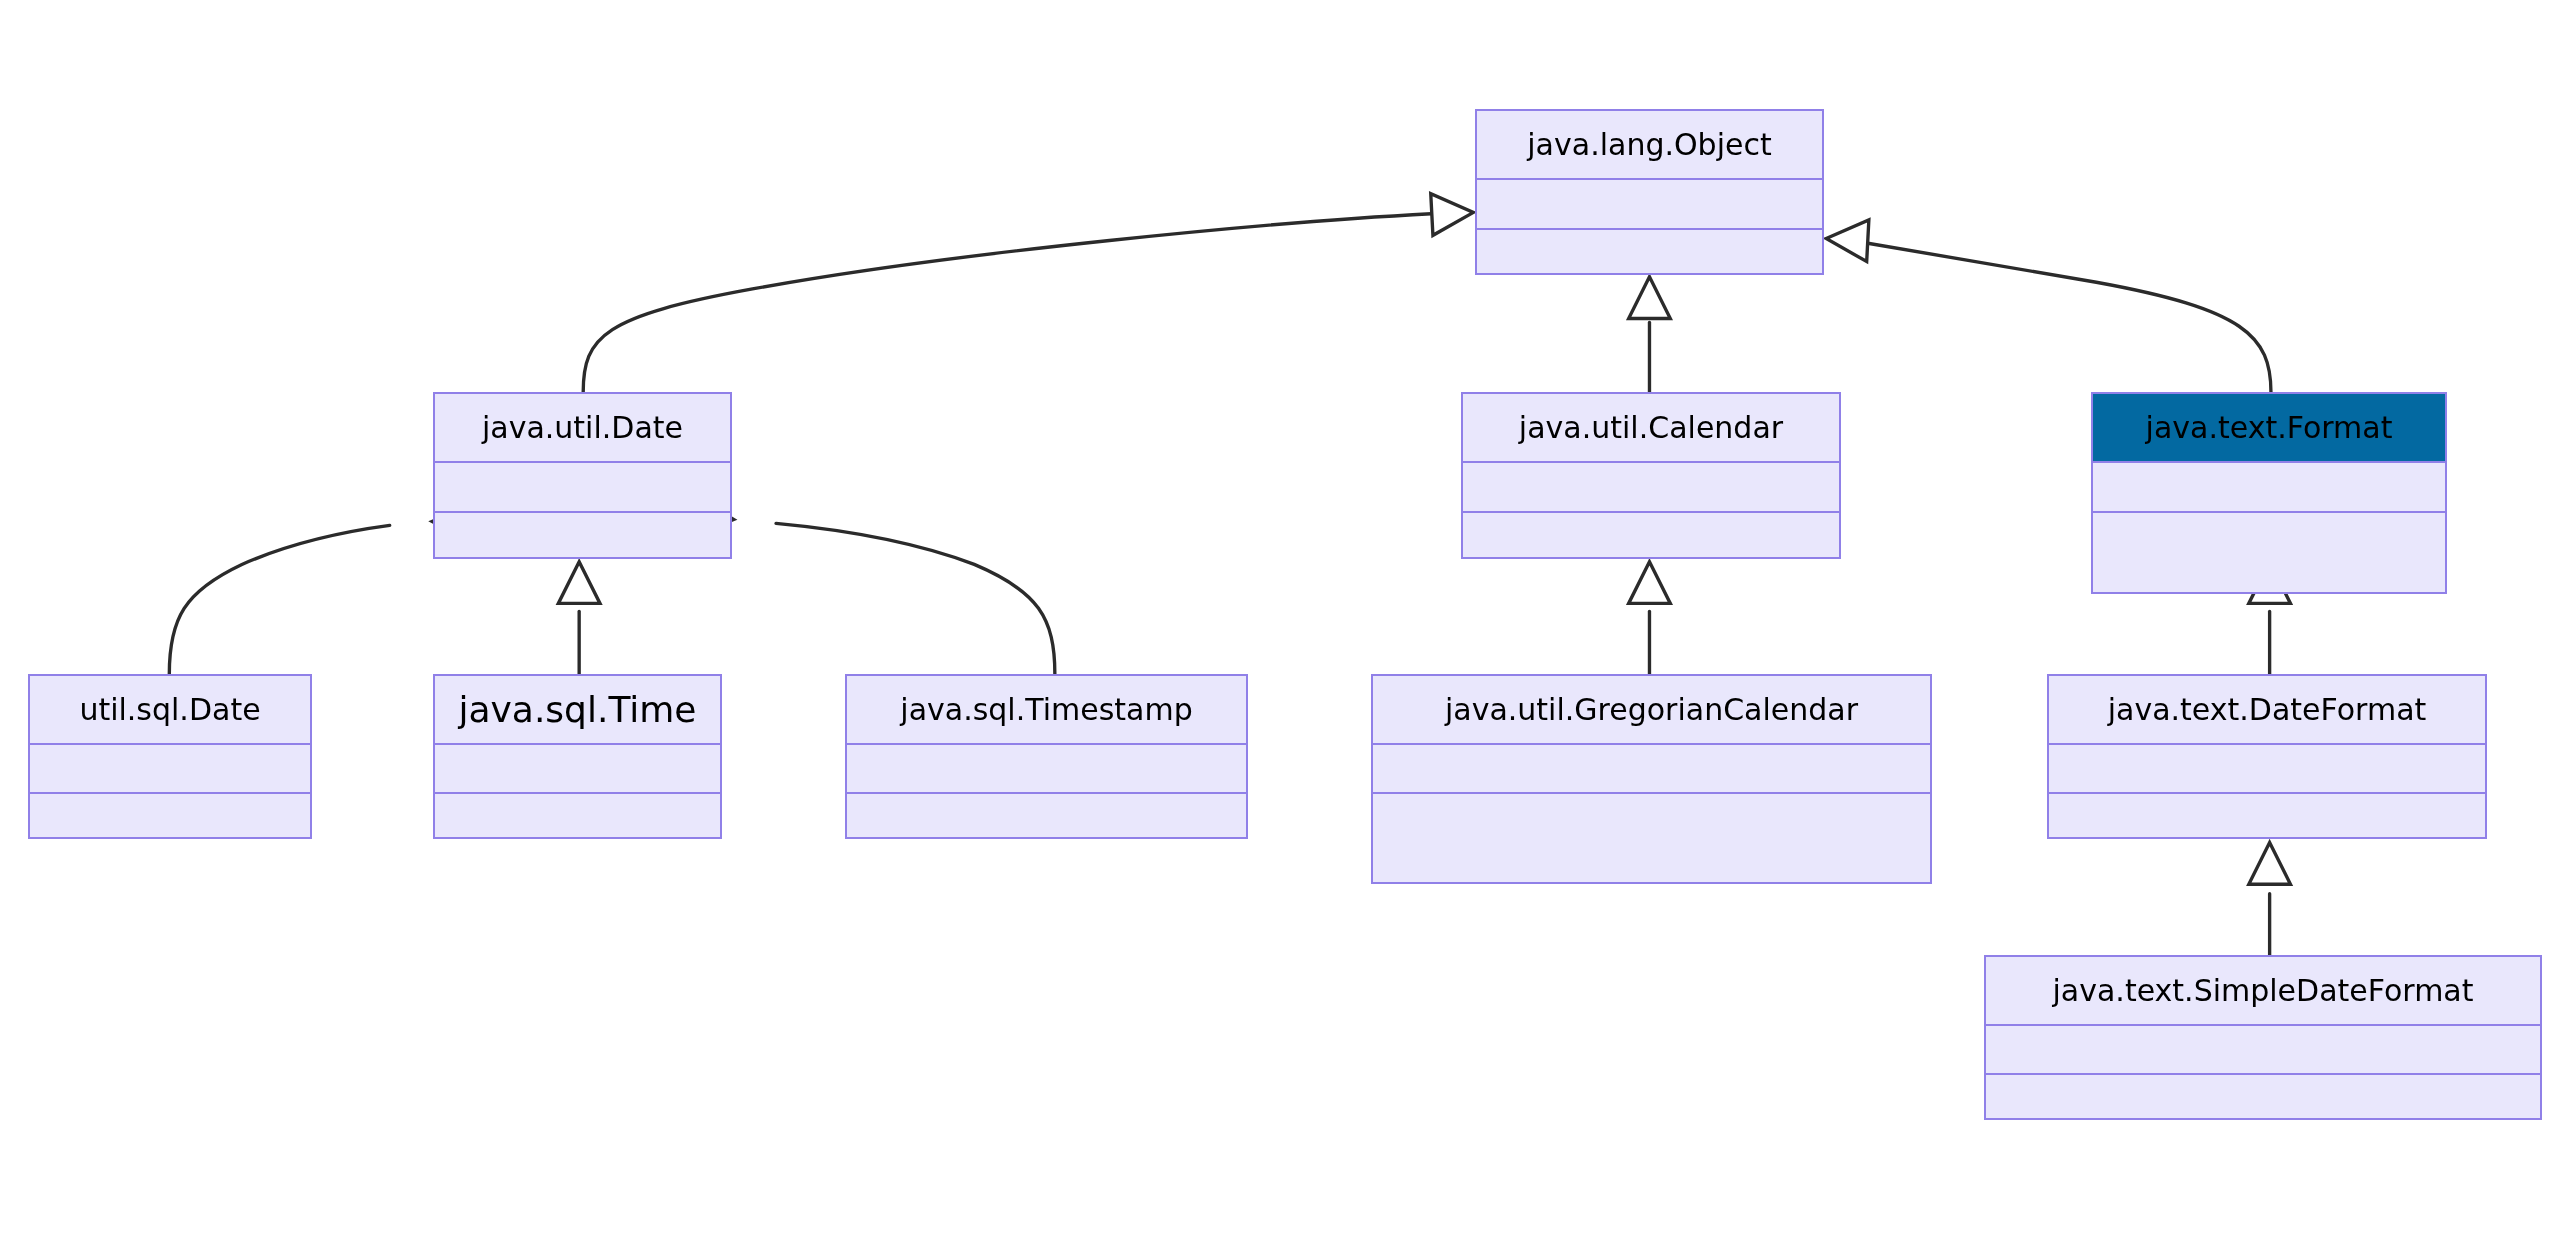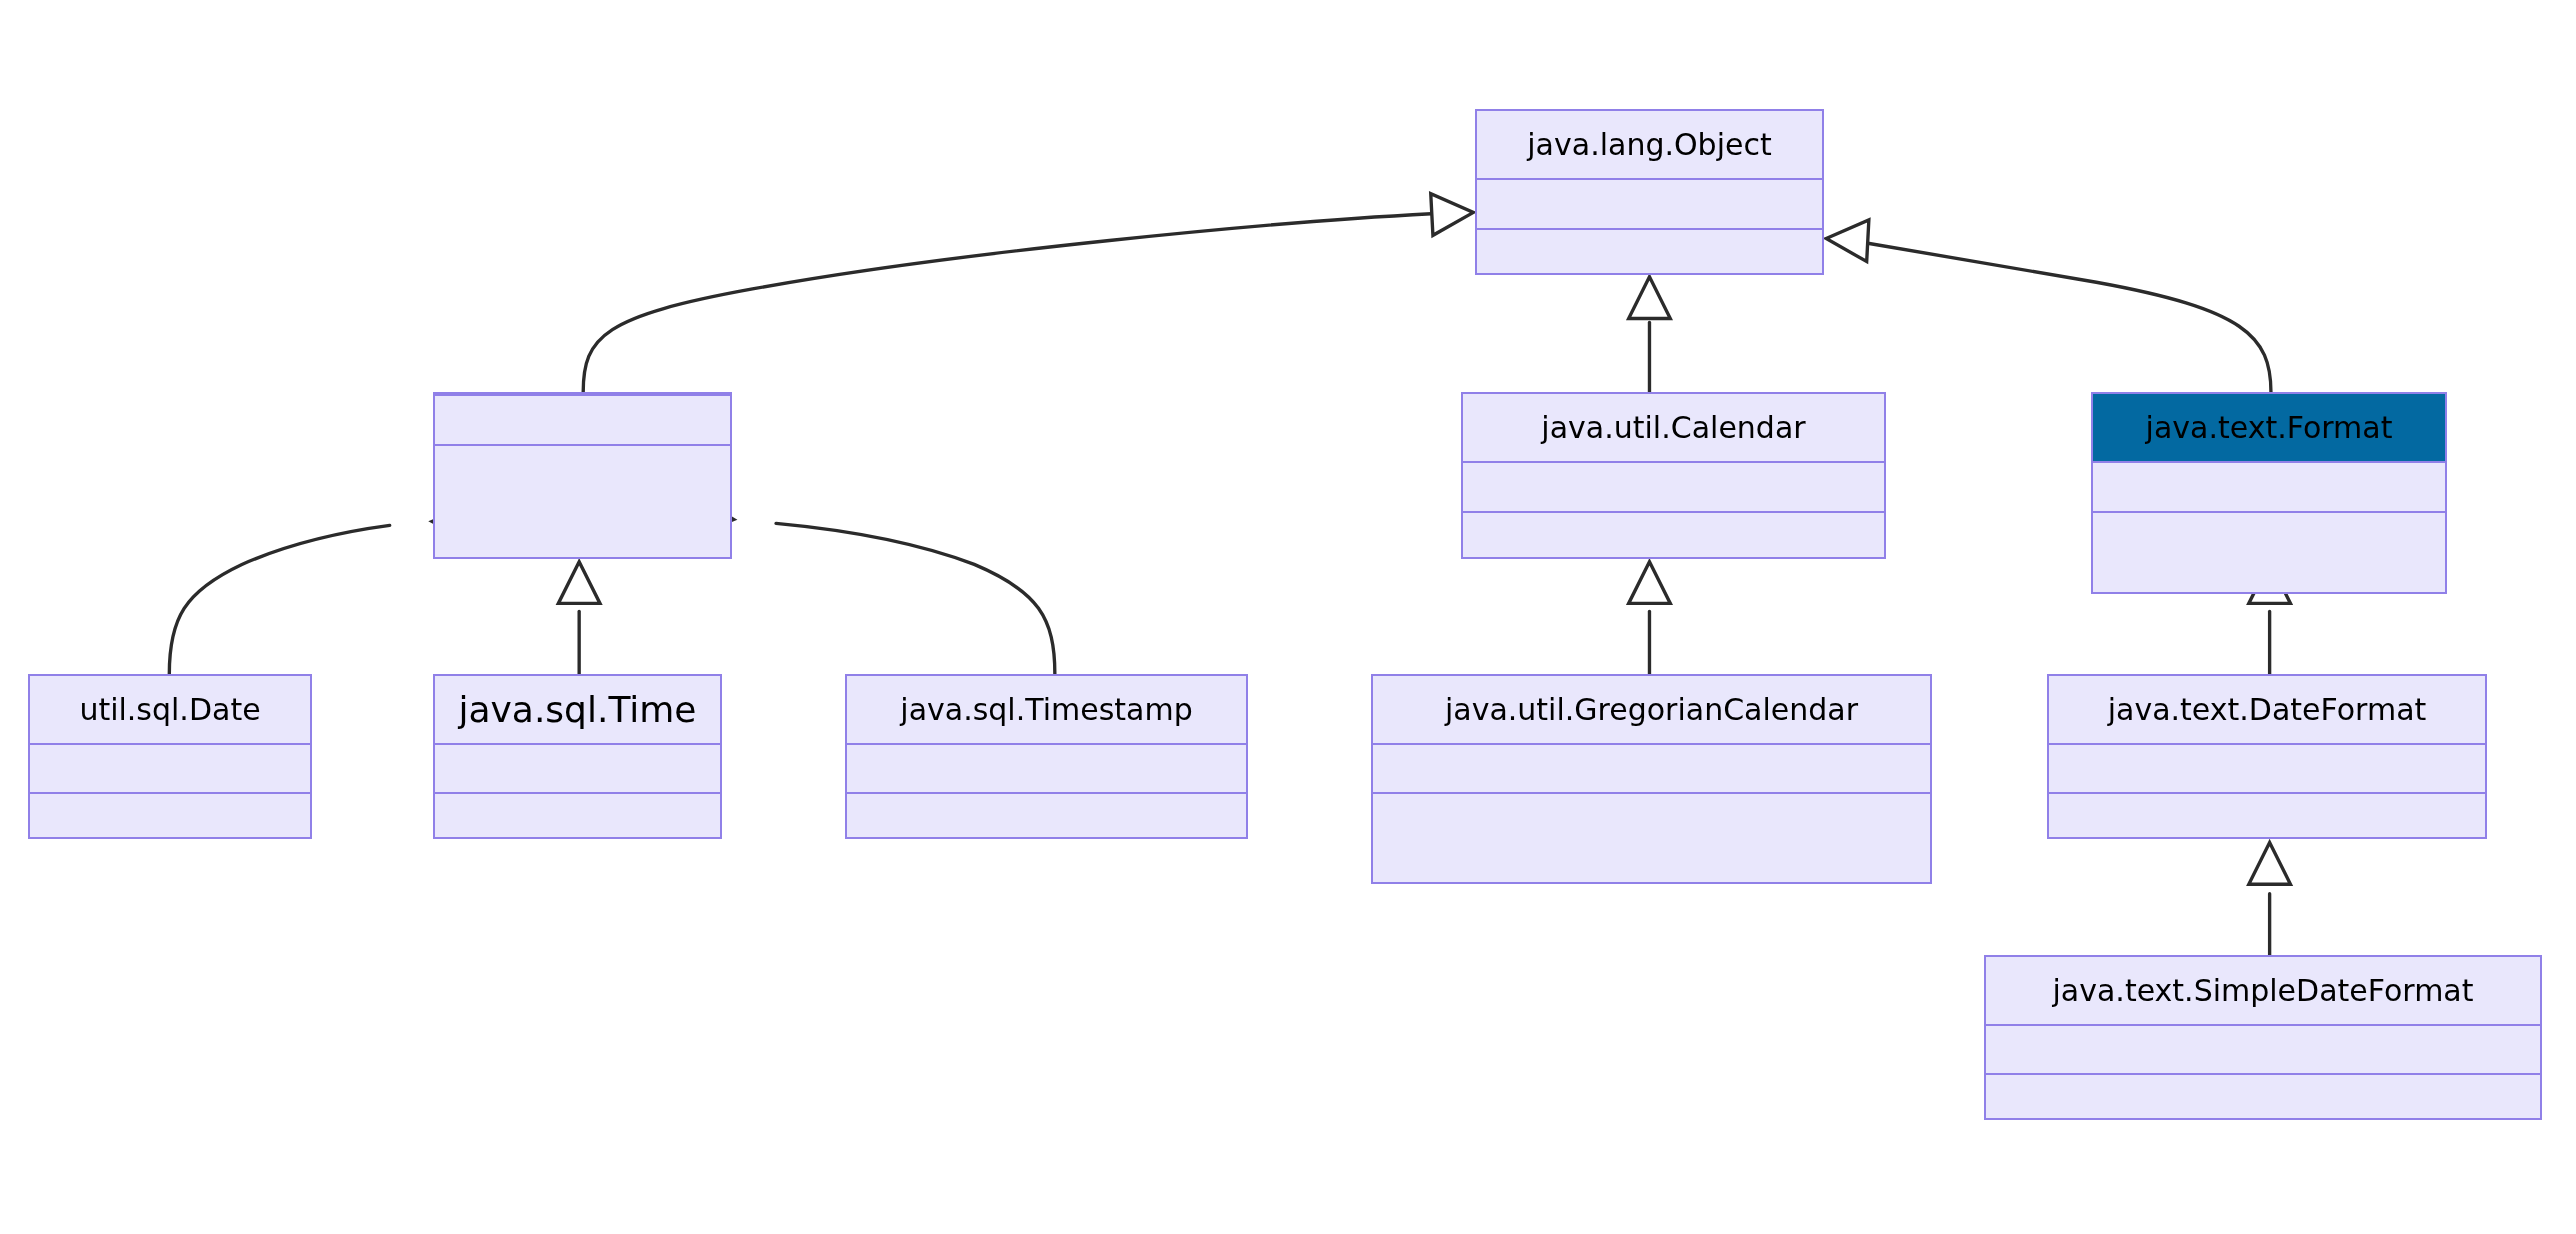--- a/index.html
+++ b/index.html
@@ -99,24 +99,25 @@
       </g>
     </svg>
 
   <div id="class-layer">
       <div class="uml-class" style="left: 1475px; top: 109px; width: 349px; height: 166px; border-color: rgb(144, 128, 232); background: rgb(233, 231, 252);">
         <div class="uml-title" style="height: 67px; font-size: 30px;">java.lang.Object</div>
         <div class="uml-attrs" style="height: 48px; border-top-color: rgb(144, 128, 232);"></div>
         <div class="uml-ops" style="border-top-color: rgb(144, 128, 232);"></div>
       </div>
       <div class="uml-class" style="left: 433px; top: 392px; width: 299px; height: 167px; border-color: rgb(144, 128, 232); background: rgb(233, 231, 252);">
+        <div class="uml-title" style="height: 67px; font-size: 30px;">java.util.Date</div>
         <div class="uml-attrs" style="height: 48px; border-top-color: rgb(144, 128, 232);"></div>
         <div class="uml-ops" style="border-top-color: rgb(144, 128, 232);"></div>
       </div>
-      <div class="uml-class" style="left: 1461px; top: 392px; width: 425px; height: 167px; border-color: rgb(144, 128, 232); background: rgb(233, 231, 252);">
+      <div class="uml-class" style="left: 1461px; top: 392px; width: 380px; height: 167px; border-color: rgb(144, 128, 232); background: rgb(233, 231, 252);">
         <div class="uml-title" style="height: 67px; font-size: 30px;">java.util.Calendar</div>
         <div class="uml-attrs" style="height: 48px; border-top-color: rgb(144, 128, 232);"></div>
         <div class="uml-ops" style="border-top-color: rgb(144, 128, 232);"></div>
       </div>
       <div class="uml-class" style="left: 2091px; top: 392px; width: 356px; height: 202px; border-color: rgb(144, 128, 232); background: #0369a1;">
         <div class="uml-title" style="height: 67px; font-size: 30px;">java.text.Format</div>
         <div class="uml-attrs" style="height: 48px; border-top-color: rgb(144, 128, 232);"></div>
         <div class="uml-ops" style="border-top-color: rgb(144, 128, 232);"></div>
       </div>
       <div class="uml-class" style="left: 28px; top: 674px; width: 284px; height: 165px; border-color: rgb(144, 128, 232); background: rgb(233, 231, 252);">

